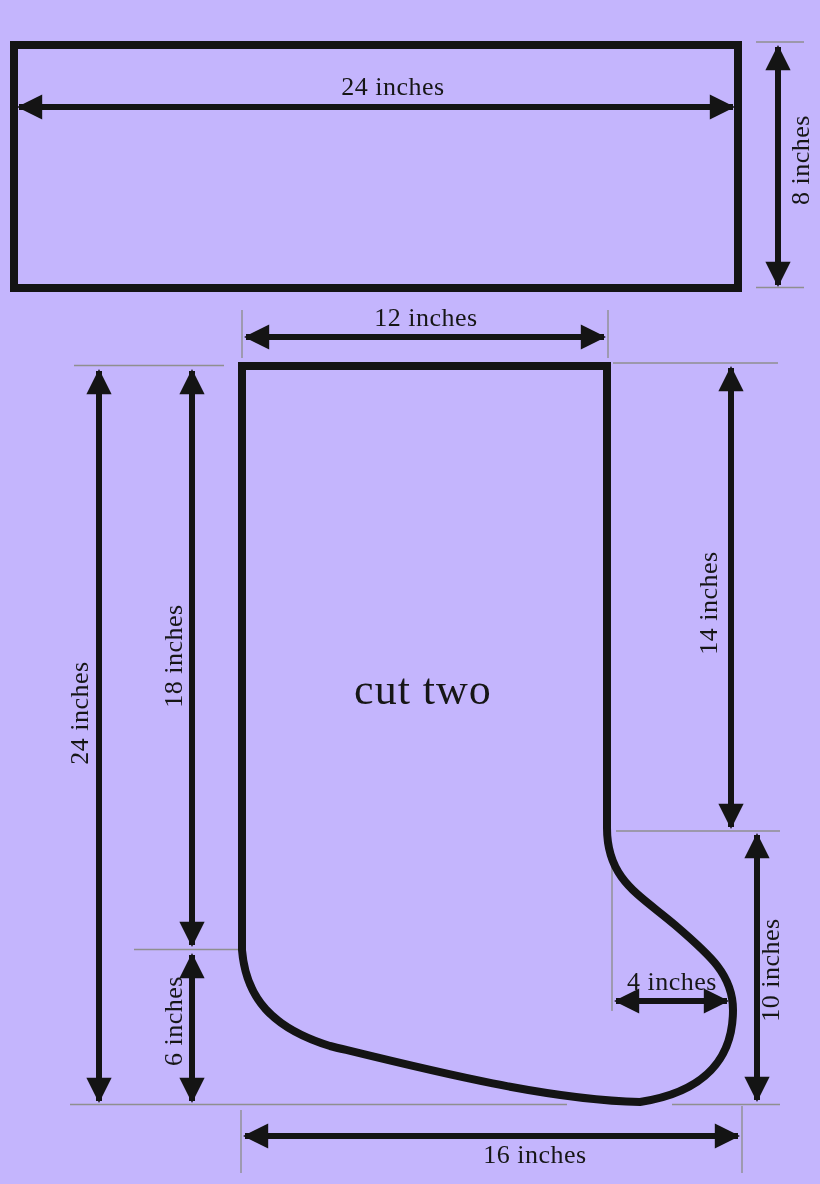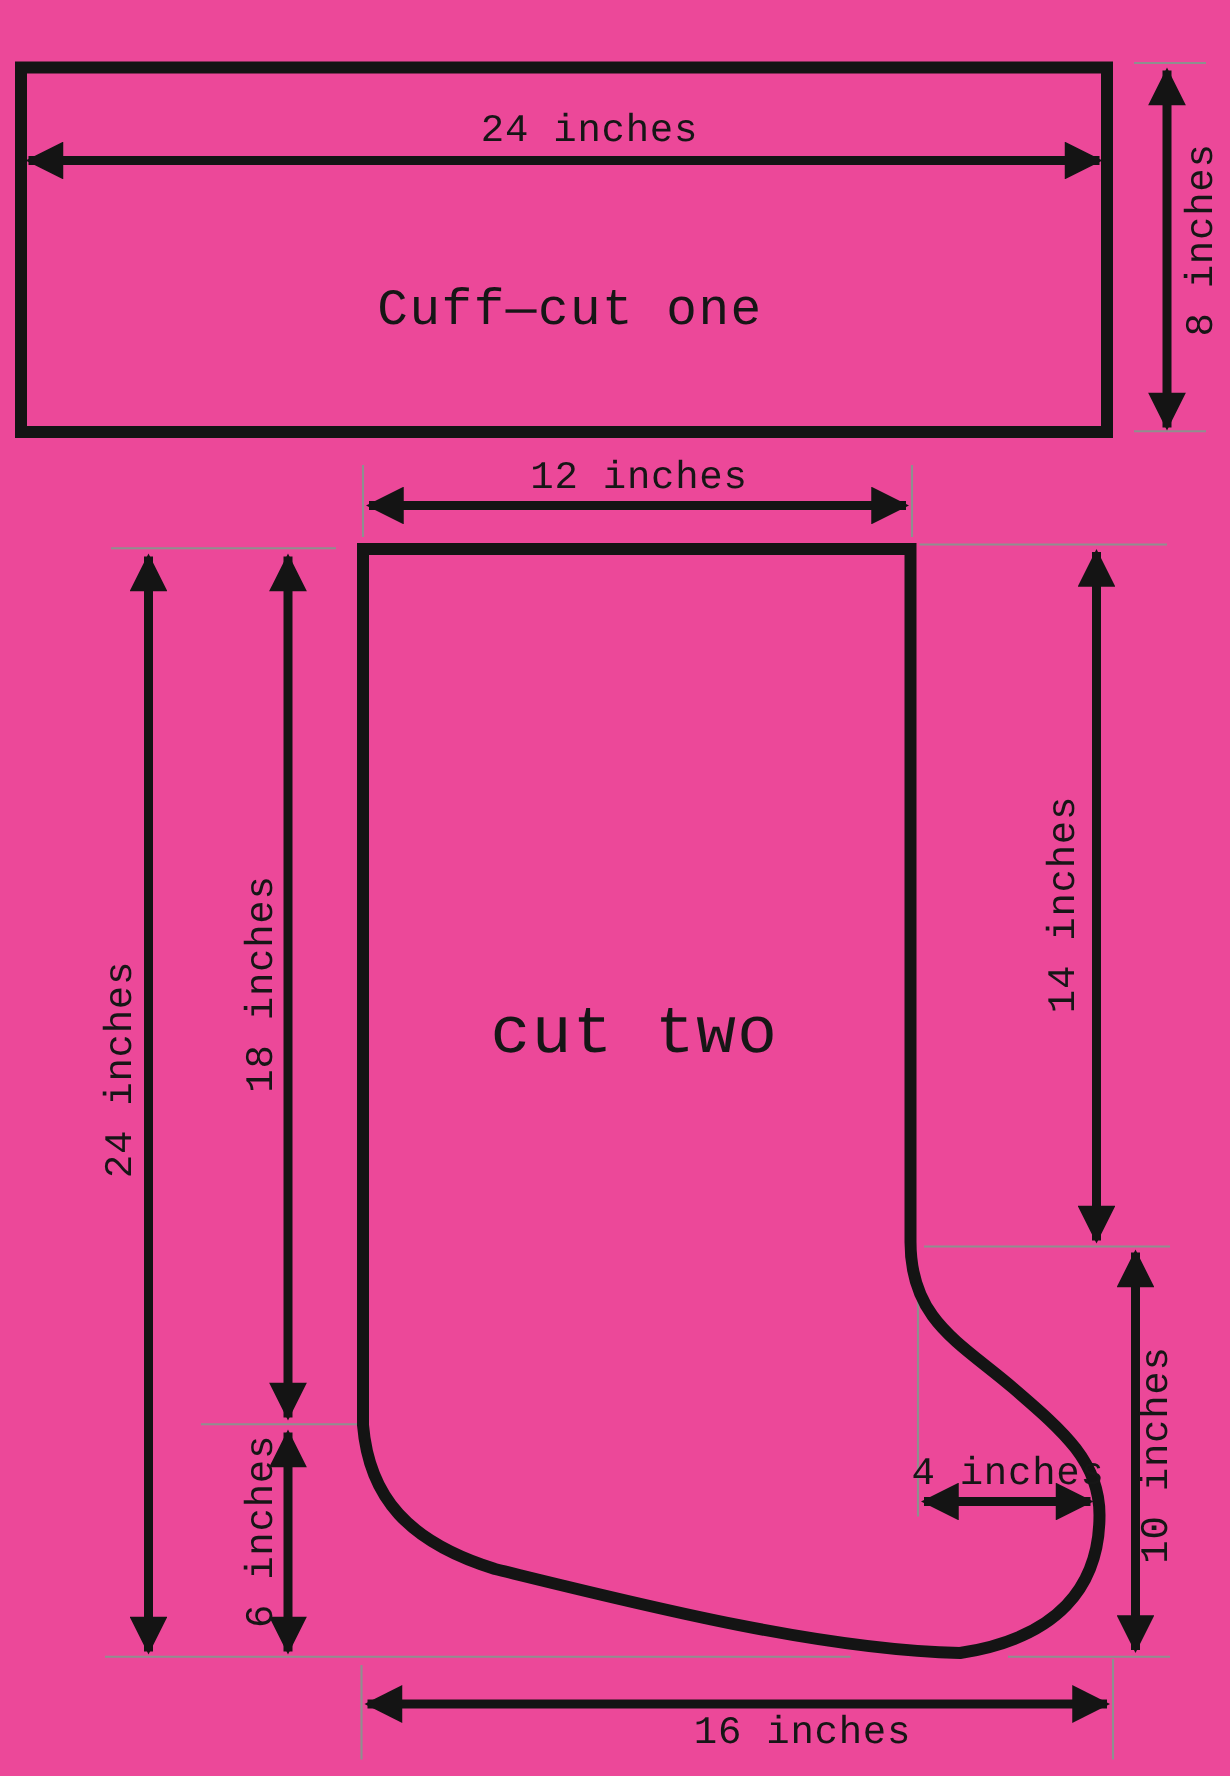--- a/index.html
+++ b/index.html
@@ -1,20 +1,20 @@
 <!DOCTYPE html>
 <html><head>
 <meta charset="utf-8">
 <style>
   html,body{margin:0;padding:0;}
   .canvas{
     position:relative;
     width:820px;height:1184px;
-    background:#ec4899;
-    font-family:Liberation Mono, monospace;
+    background:#c4b5fd;
+    font-family:Liberation Serif, serif;
     overflow:hidden;
   }
   .canvas svg{position:absolute;left:0;top:0;}
   .lbl{
     position:absolute;
     color:#161616;
     white-space:nowrap;
     transform:translate(-50%,-50%);
     font-size:26px;
     letter-spacing:0.5px;
@@ -79,21 +79,20 @@
       <line x1="192" y1="955" x2="192" y2="1101" marker-start="url(#ah)" marker-end="url(#ah)"></line>
       <line x1="731" y1="368" x2="731" y2="827" marker-start="url(#ah)" marker-end="url(#ah)"></line>
       <line x1="757" y1="835" x2="757" y2="1100" marker-start="url(#ah)" marker-end="url(#ah)"></line>
       <line x1="616" y1="1001" x2="727" y2="1001" marker-start="url(#ah)" marker-end="url(#ah)"></line>
       <line x1="245" y1="1136" x2="738" y2="1136" marker-start="url(#ah)" marker-end="url(#ah)"></line>
     </g>
   </svg>
 
   <div class="lbl" style="left:393px;top:87px;">24 inches</div>
 
-  <div class="lbl big" style="left:380px;top:208px;">Cuff—cut one</div>
 
   <div class="lbl rot" style="left:801px;top:160px;">8 inches</div>
 
   <div class="lbl" style="left:426px;top:318px;">12 inches</div>
 
   <div class="lbl rot" style="left:80px;top:713px;">24 inches</div>
 
   <div class="lbl rot" style="left:174px;top:656px;">18 inches</div>
 
   <div class="lbl rot" style="left:174px;top:1021px;">6 inches</div>

